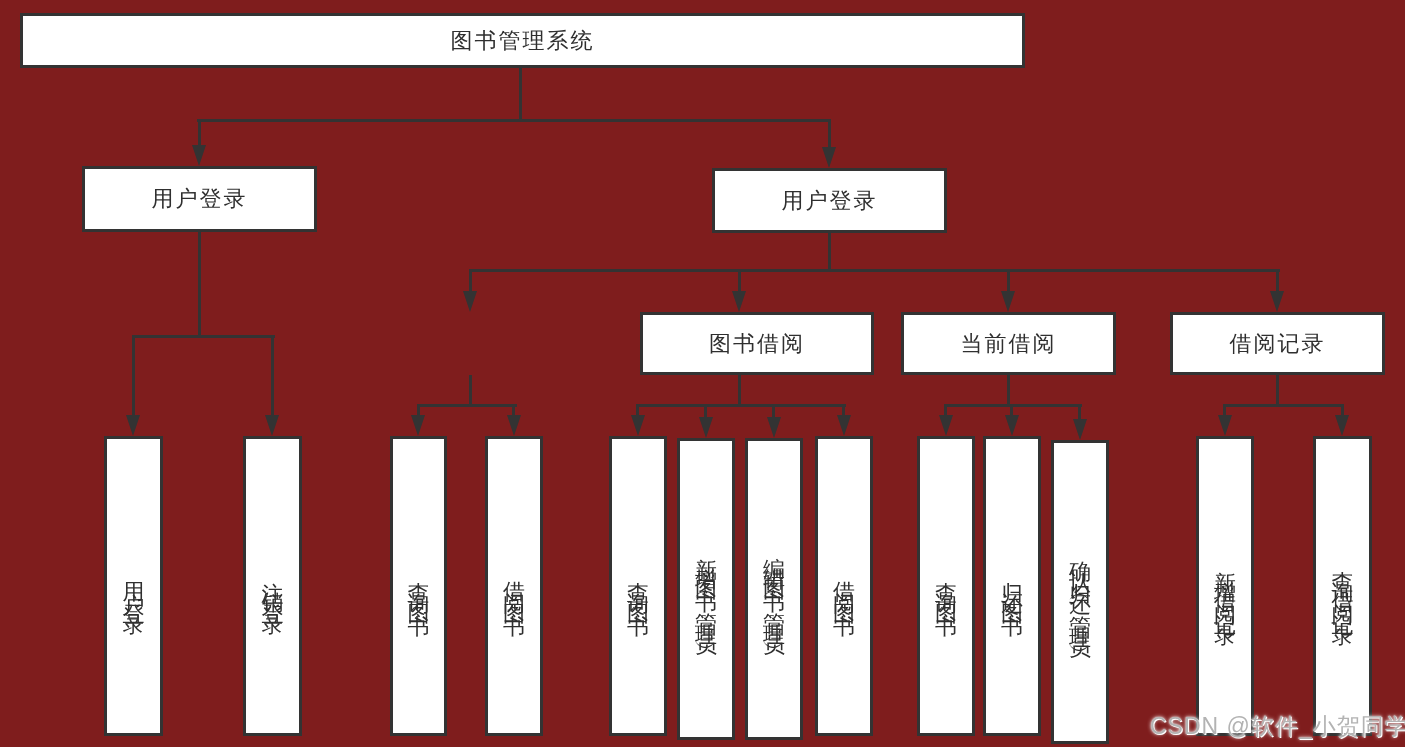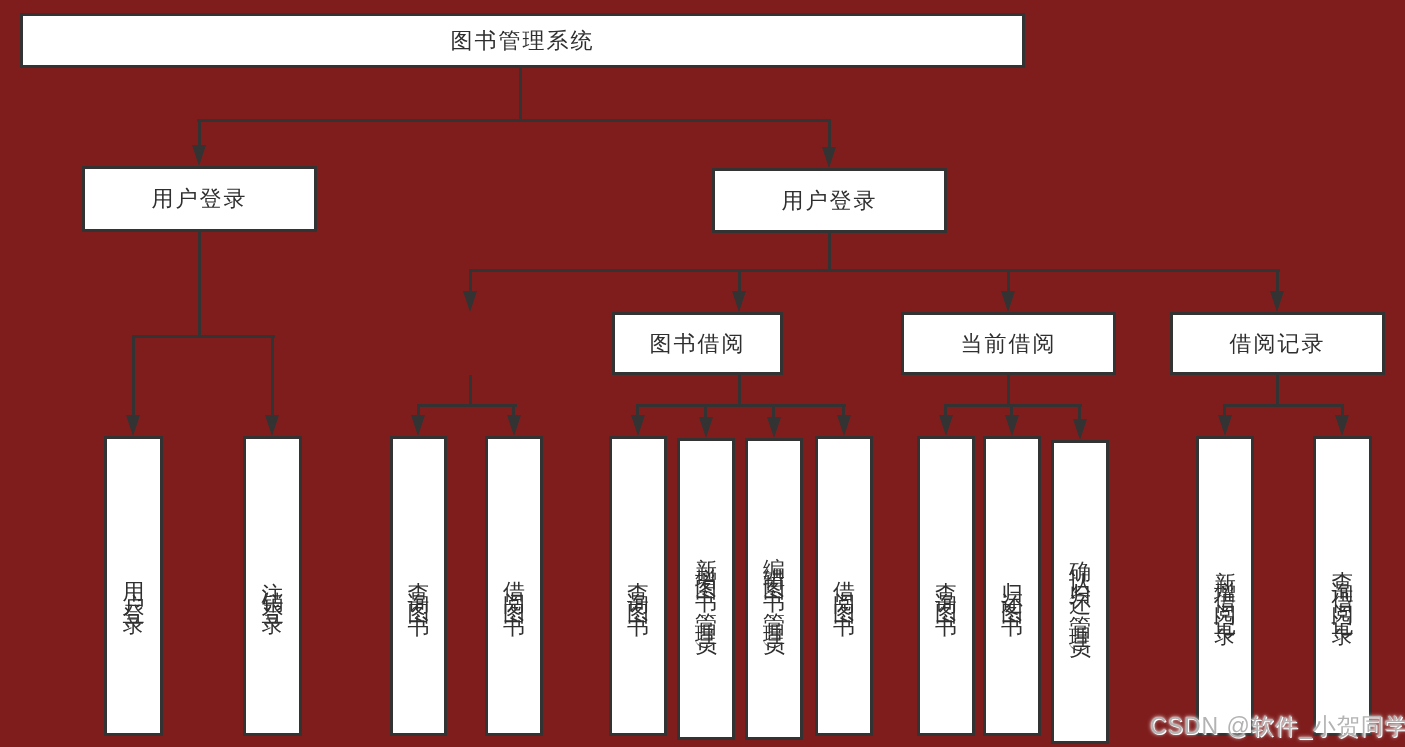--- a/index.html
+++ b/index.html
@@ -61,21 +61,21 @@
     <span>图书管理系统</span>
   </div>
 
   <div class="box" style="left:82px;top:166px;width:235px;height:66px">
     <span>用户登录</span>
   </div>
   <div class="box" style="left:712px;top:168px;width:235px;height:65px">
     <span>用户登录</span>
   </div>
 
-  <div class="box" style="left:612px;top:312px;width:171px;height:63px">
+  <div class="box" style="left:640px;top:312px;width:234px;height:63px">
     <span>图书借阅</span>
   </div>
   <div class="box" style="left:1170px;top:312px;width:215px;height:63px">
     <span>借阅记录</span>
   </div>
   <div class="box" style="left:901px;top:312px;width:215px;height:63px">
     <span>当前借阅</span>
   </div>
 
   <div class="box v" style="left:104px;top:436px;width:59px;height:300px">

